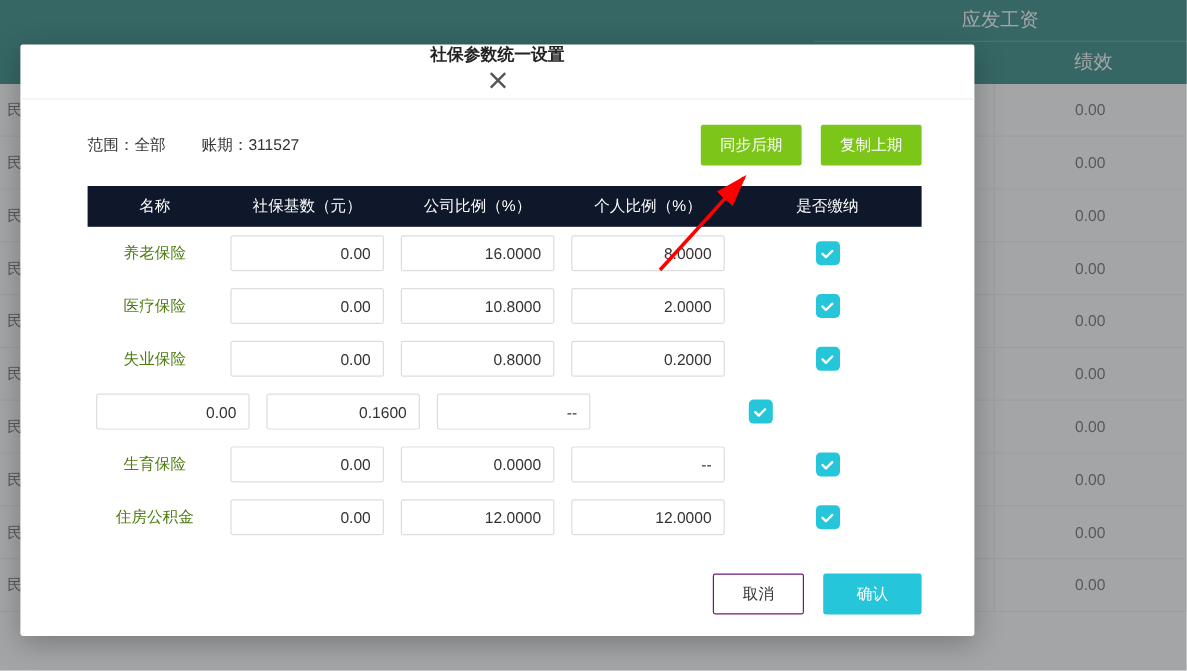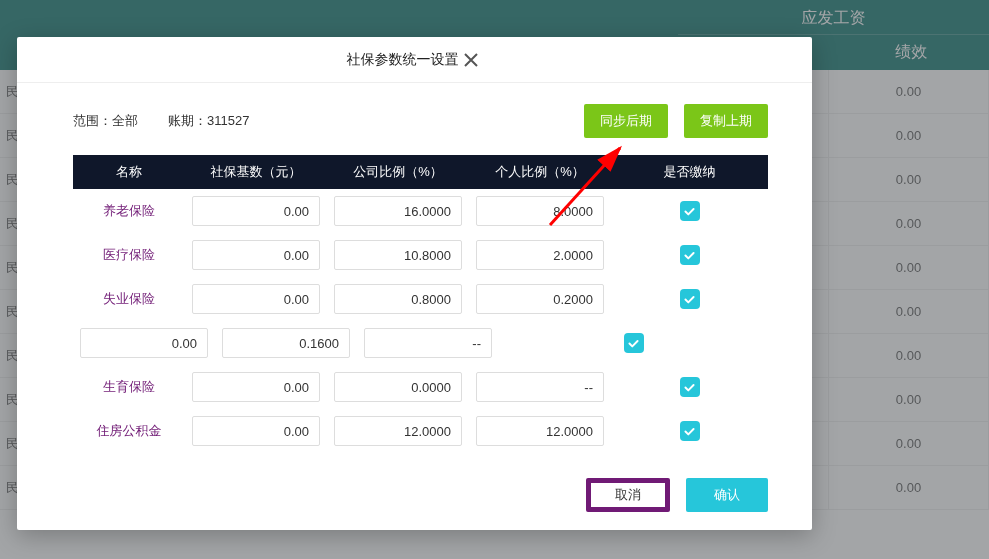--- a/index.html
+++ b/index.html
@@ -77,23 +77,24 @@
     display: flex;
     flex-direction: column;
   }
   .modal-header {
     height: 46px;
     display: flex;
     align-items: center;
     padding: 0 18px;
     border-bottom: 1px solid #eee;
     font-size: 14px;
-    font-weight: 400;
+    font-weight: 700;
     color: #222;
-    justify-content: center;
+    justify-content: flex-start;
+    flex-direction: column;
   }
   .close-x {
     width: 24px; height: 24px;
     display:flex;align-items:center;justify-content:center;
     color:#555;cursor:pointer;
   }
   .close-x svg{width:16px;height:16px;}
 
   .modal-body {
     flex:1;
@@ -139,21 +140,21 @@
   .col-corp{width:142px;}
   .col-pers{width:142px;}
   .col-pay {flex:1;}
 
   .tbl-row {
     display:flex;
     height:44px;
     align-items:center;
   }
   .tbl-row .td {height:100%;}
-  .tbl-row .td.col-name{font-size:13px;color:#701a75;justify-content:center;}
+  .tbl-row .td.col-name{font-size:13px;color:#4d7c0f;justify-content:center;}
   .tbl-row .td input.num {
     width: 128px;
     height: 30px;
     border: 1px solid #ddd;
     border-radius: 2px;
     text-align: right;
     padding: 0 10px;
     font-size: 13px;
     color:#333;
     background:#fff;
@@ -166,21 +167,21 @@
   }
   .chk svg{width:13px;height:13px;fill:#fff;}
 
   .modal-footer {
     height: 70px;
     display:flex;align-items:center;justify-content:flex-end;
     padding-right: 44px;
     gap: 16px;
   }
   .btn-cancel{
-    height:34px;padding:0 24px;background:#fff;color:#333;border:5px solid #701a75;border-radius:2px;cursor:pointer;font-size:13px;
+    height:34px;padding:0 24px;background:#fff;color:#333;border:1px solid #701a75;border-radius:2px;cursor:pointer;font-size:13px;
   }
   .btn-ok{
     height:34px;padding:0 28px;background:#26c6da;color:#fff;border:none;border-radius:2px;cursor:pointer;font-size:13px;
   }
 
   
   .arrow {
     position:absolute;
     left:540px; top:140px;
     pointer-events:none;

